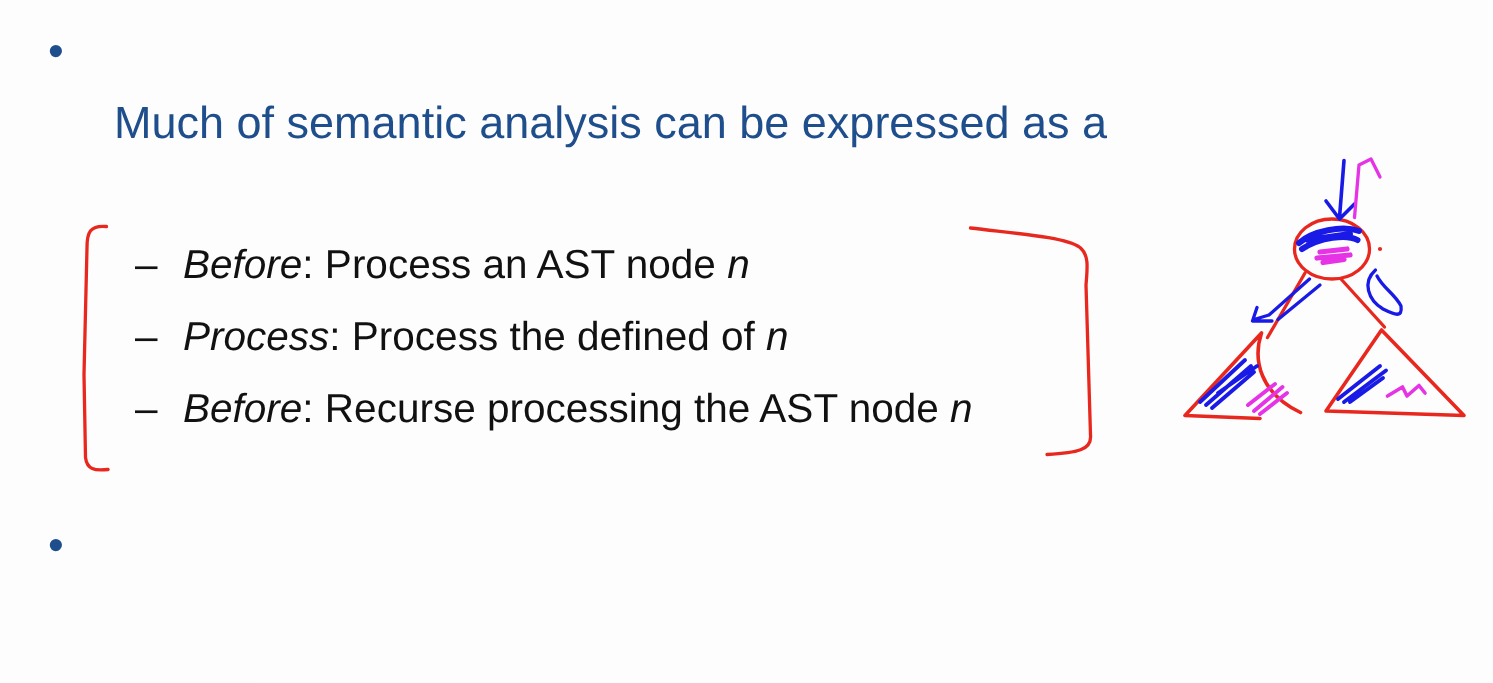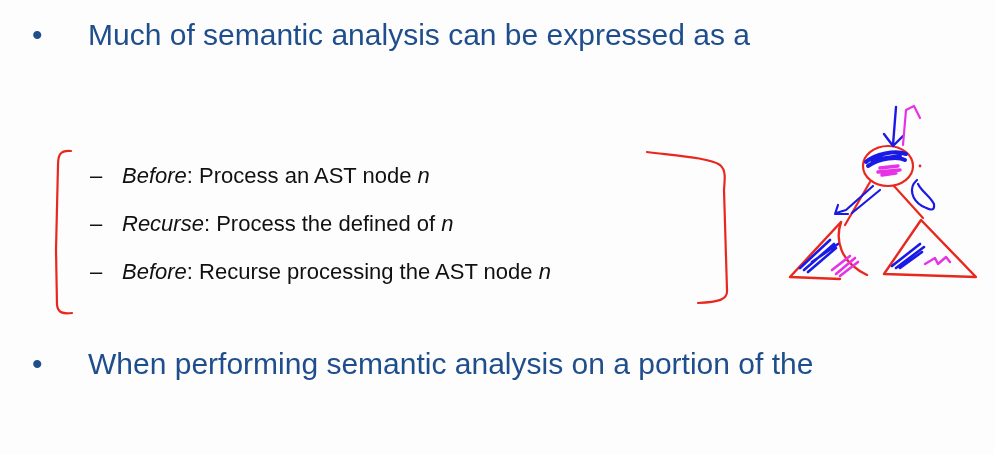--- a/index.html
+++ b/index.html
@@ -9,27 +9,27 @@
     font-family: "Liberation Sans", "DejaVu Sans", sans-serif;
   }
   .slide { position: absolute; inset: 0; background: #fdfdfd; }
   .bullet {
     position: absolute; left: 32px;
     color: #1f4e8c; font-size: 30px; line-height: 36px;
   }
   .bullet .dot {
     position: absolute; left: 0; top: 0; width: 40px;
   }
-  .bullet .text { position: absolute; left: 56px; white-space: nowrap; }
+  .bullet .text { position: absolute; left: 44px; white-space: nowrap; margin-top: 48px; }
   .bullet .text span { display: block; }
   #b1 { top: 17px; }
   #b2 { top: 346px; }
   .subs {
     position: absolute; left: 90px; top: 152px;
-    color: #111111; font-size: 22px; line-height: 48px;
+    color: #111111; font-size: 27px; line-height: 48px;
     white-space: nowrap;
   }
   .sub { height: 48px; }
   .sub .dash { display: inline-block; width: 32px; }
   .sub em, .sub i { font-style: italic; }
   svg.ink { position: absolute; left: 0; top: 0; pointer-events: none; }
 </style>
 </head>
 <body>
 
@@ -40,31 +40,30 @@
     <div class="text">
       <span>Much of semantic analysis can be expressed as a</span>
     </div>
   </div>
 
   <div class="subs">
     <div class="sub">
       <span class="dash">–</span><em>Before</em><span>: </span><span>Process an AST node </span><i>n</i>
     </div>
     <div class="sub">
-      <span class="dash">–</span><em>Recurse</em><span>: </span><span>Process the defined of </span><i>n</i>
+      <span class="dash">–</span><em>Process</em><span>: </span><span>Process the defined of </span><i>n</i>
     </div>
     <div class="sub">
       <span class="dash">–</span><em>Before</em><span>: </span><span>Recurse processing the AST node </span><i>n</i>
     </div>
   </div>
 
   <div class="bullet" id="b2">
     <span class="dot">•</span>
     <div class="text">
-      <span>When performing semantic analysis on a portion of the</span>
     </div>
   </div>
 
   <svg class="ink" width="995" height="455" viewBox="0 0 995 455">
 
     <path d="M71 151 C60 150 58 155 58 165 L56 250 L57 305 C58 313 63 314 72 313" fill="none" stroke="#e8281e" stroke-width="2.2" stroke-linecap="round"></path>
 
     <path d="M647 152 C680 156 710 158 720 165 C726 170 725 178 724 190 L727 290 C728 300 718 302 698 303" fill="none" stroke="#e8281e" stroke-width="2.2" stroke-linecap="round"></path>
 
     <g fill="none" stroke-linecap="round" stroke-linejoin="round">

